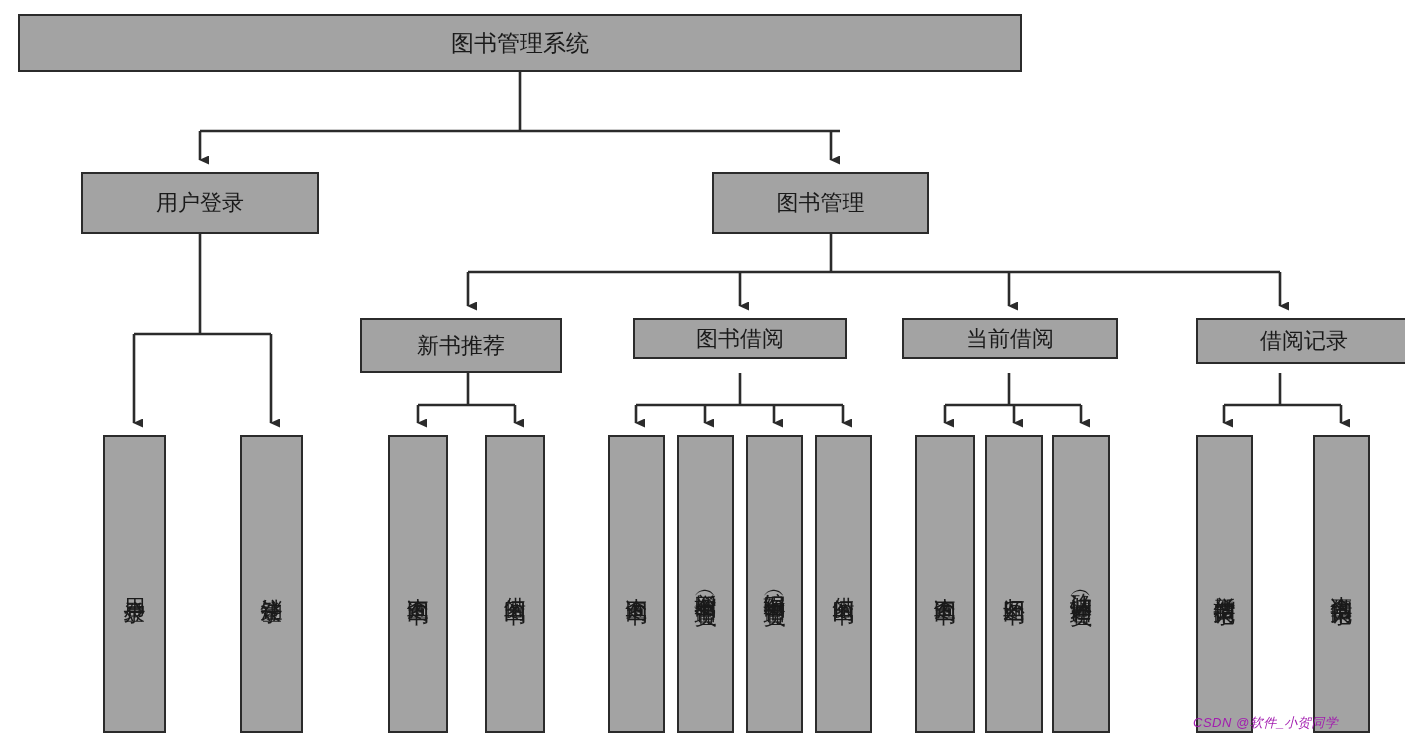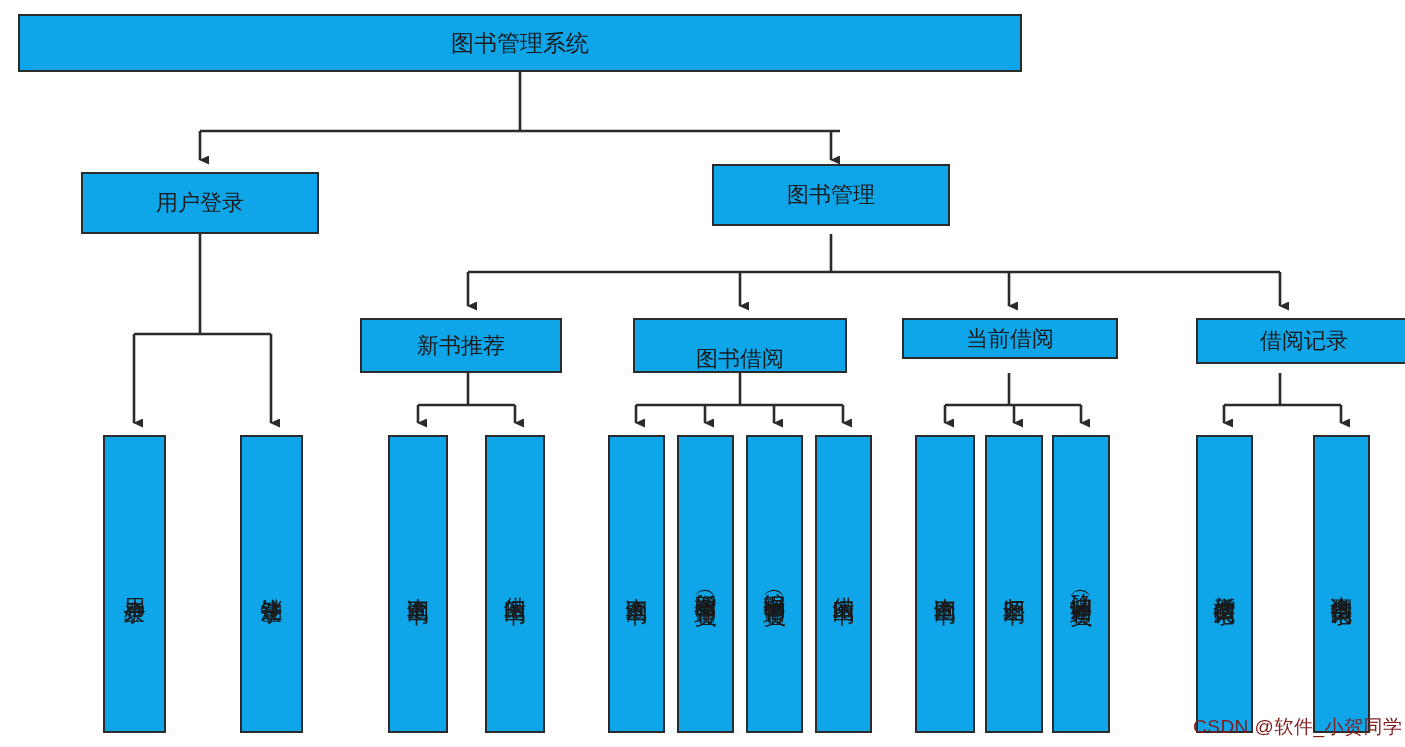--- a/index.html
+++ b/index.html
@@ -22,21 +22,21 @@
   svg.diagram-canvas {
     position: absolute;
     left: 0;
     top: 0;
     width: 1405px;
     height: 747px;
   }
   .node-box {
     position: absolute;
     box-sizing: border-box;
-    background: #0ea5e9;
+    background: #a3a3a3;
     border: 2px solid #2b2b2b;
     display: flex;
     align-items: center;
     justify-content: center;
   }
   .node-label {
     color: #1a1a1a;
     line-height: 1.08;
     text-align: center;
     white-space: nowrap;
@@ -51,24 +51,25 @@
   .node-box.vertical .node-label {
     writing-mode: vertical-rl;
     text-orientation: upright;
     letter-spacing: 2px;
     line-height: 1;
     font-size: 22px;
     max-height: 280px;
   }
   .watermark {
     position: absolute;
-    color: #7f1d1d;
-    font-size: 19px;
+    color: #a21caf;
+    font-size: 13px;
     white-space: nowrap;
     letter-spacing: 0.5px;
+    font-style: italic;
   }
 </style>
 </head>
 <body>
 
 <div id="diagram-root">
 
   <svg class="diagram-canvas" viewBox="0 0 1405 747" preserveAspectRatio="none">
     <defs>
       <marker id="arrowhead" markerWidth="9" markerHeight="10" refX="4.5" refY="9" orient="auto" markerUnits="userSpaceOnUse">
@@ -119,28 +120,28 @@
     </g>
   </svg>
 
   <div class="node-box level0" style="left:18px; top:14px; width:1004px; height:58px;">
     <span class="node-label">图书管理系统</span>
   </div>
 
   <div class="node-box level1" style="left:81px; top:172px; width:238px; height:62px;">
     <span class="node-label">用户登录</span>
   </div>
-  <div class="node-box level1" style="left:712px; top:164px; width:238px; height:62px;">
+  <div class="node-box level1" style="left:712px; top:172px; width:217px; height:62px;">
     <span class="node-label">图书管理</span>
   </div>
 
   <div class="node-box level2" style="left:360px; top:318px; width:202px; height:55px;">
     <span class="node-label">新书推荐</span>
   </div>
-  <div class="node-box level2" style="left:633px; top:318px; width:214px; height:55px;align-items:flex-end;">
+  <div class="node-box level2" style="left:633px; top:318px; width:214px; height:41px;">
     <span class="node-label">图书借阅</span>
   </div>
   <div class="node-box level2" style="left:902px; top:318px; width:216px; height:41px;">
     <span class="node-label">当前借阅</span>
   </div>
   <div class="node-box level2" style="left:1172px; top:318px; width:216px; height:46px;margin-left:24px;">
     <span class="node-label">借阅记录</span>
   </div>
 
   <div class="node-box vertical" style="left:103px; top:435px; width:63px; height:298px;">

